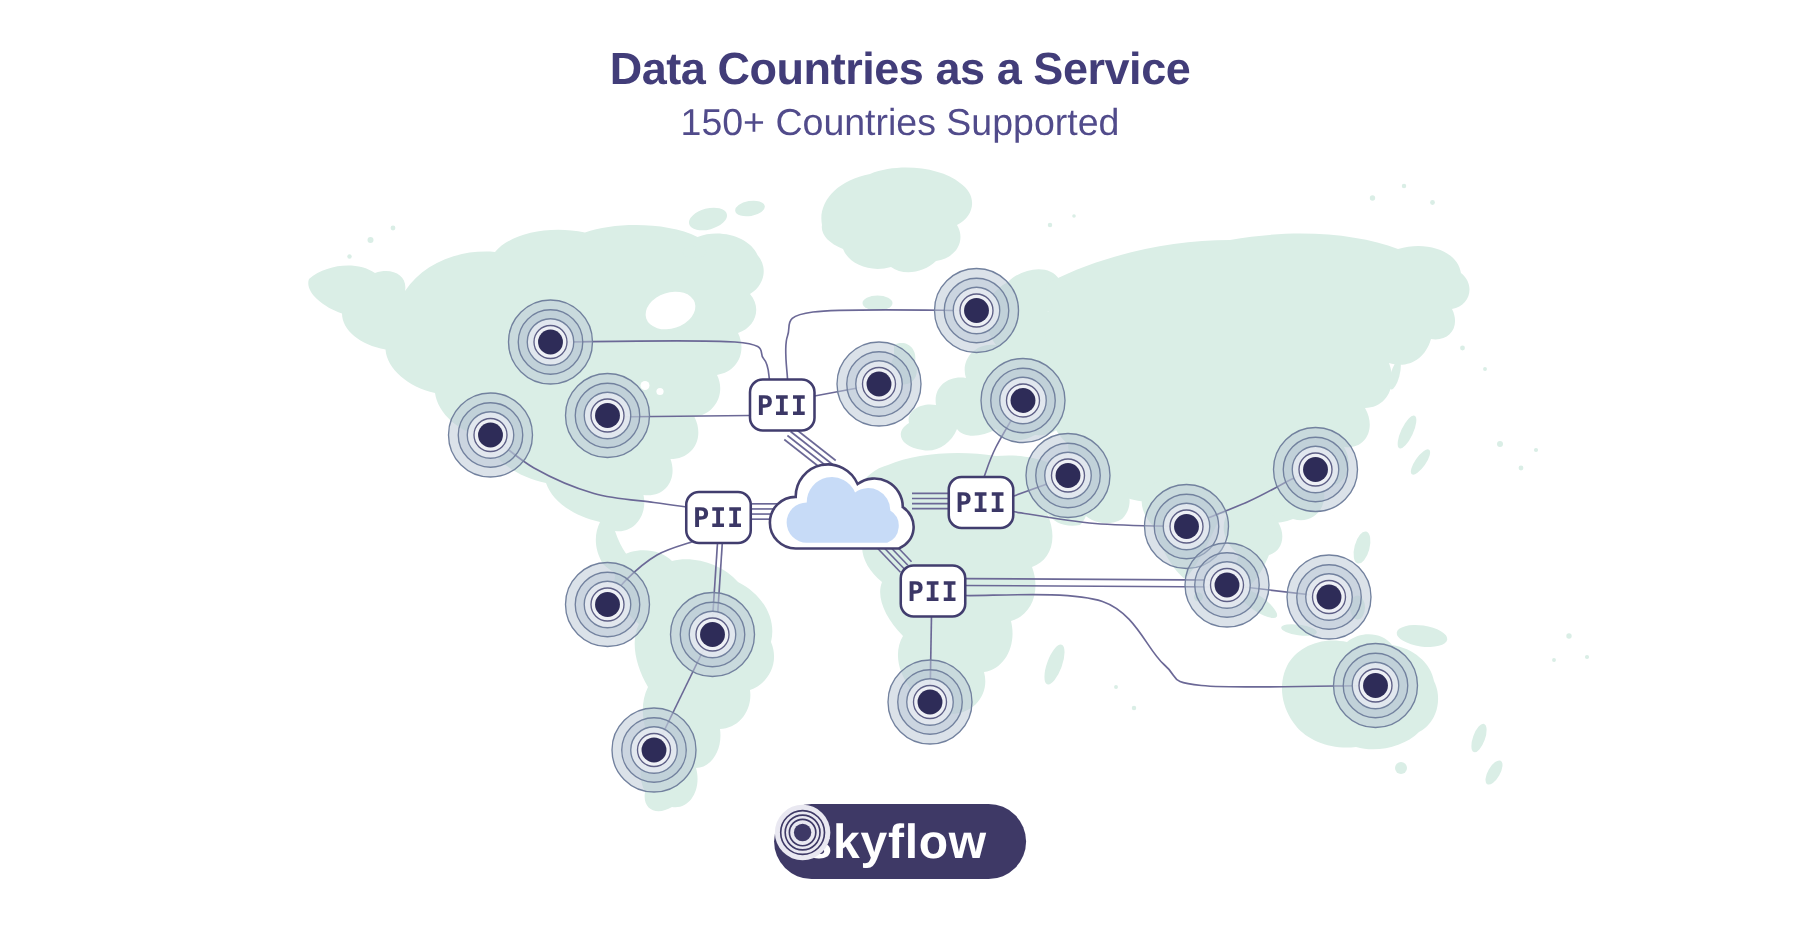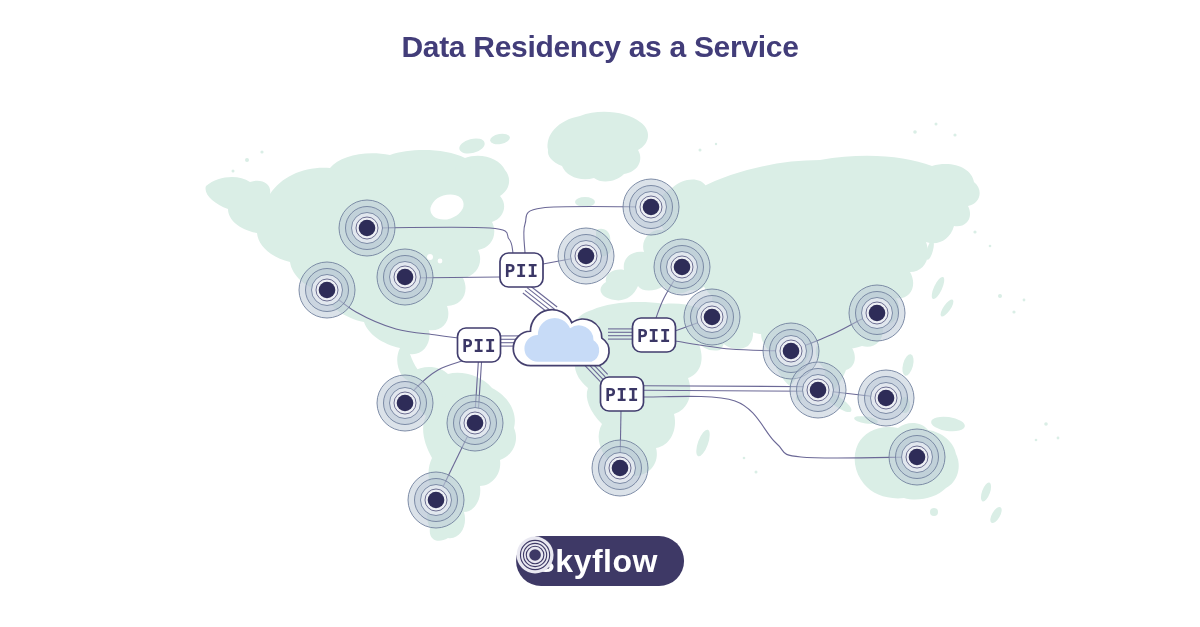--- a/index.html
+++ b/index.html
@@ -18,21 +18,22 @@
                font-family:"Liberation Sans",sans-serif;line-height:50px;}
   .gateway-label{font-family:"DejaVu Sans Mono",monospace;font-weight:600;font-size:18px;
                  letter-spacing:0.5px;}
 </style>
 </head>
 <body>
 
 <div class="stage">
 
   <div class="header">
-    <h1>Data Residency as a Service</h1>
+    <h1>Data Countries as a Service</h1>
+    <h2>150+ Countries Supported</h2>
   </div>
 
   <svg id="diagram" width="1200" height="627" viewBox="0 0 1200 627">
 
     <g class="map" id="map">
 
       <path d="
         M 206 186 C 218 176 238 174 250 182 C 262 178 272 184 270 194
         C 282 176 305 166 330 168 C 340 156 365 150 390 155
         C 410 148 445 148 465 158 C 480 152 500 158 505 170

